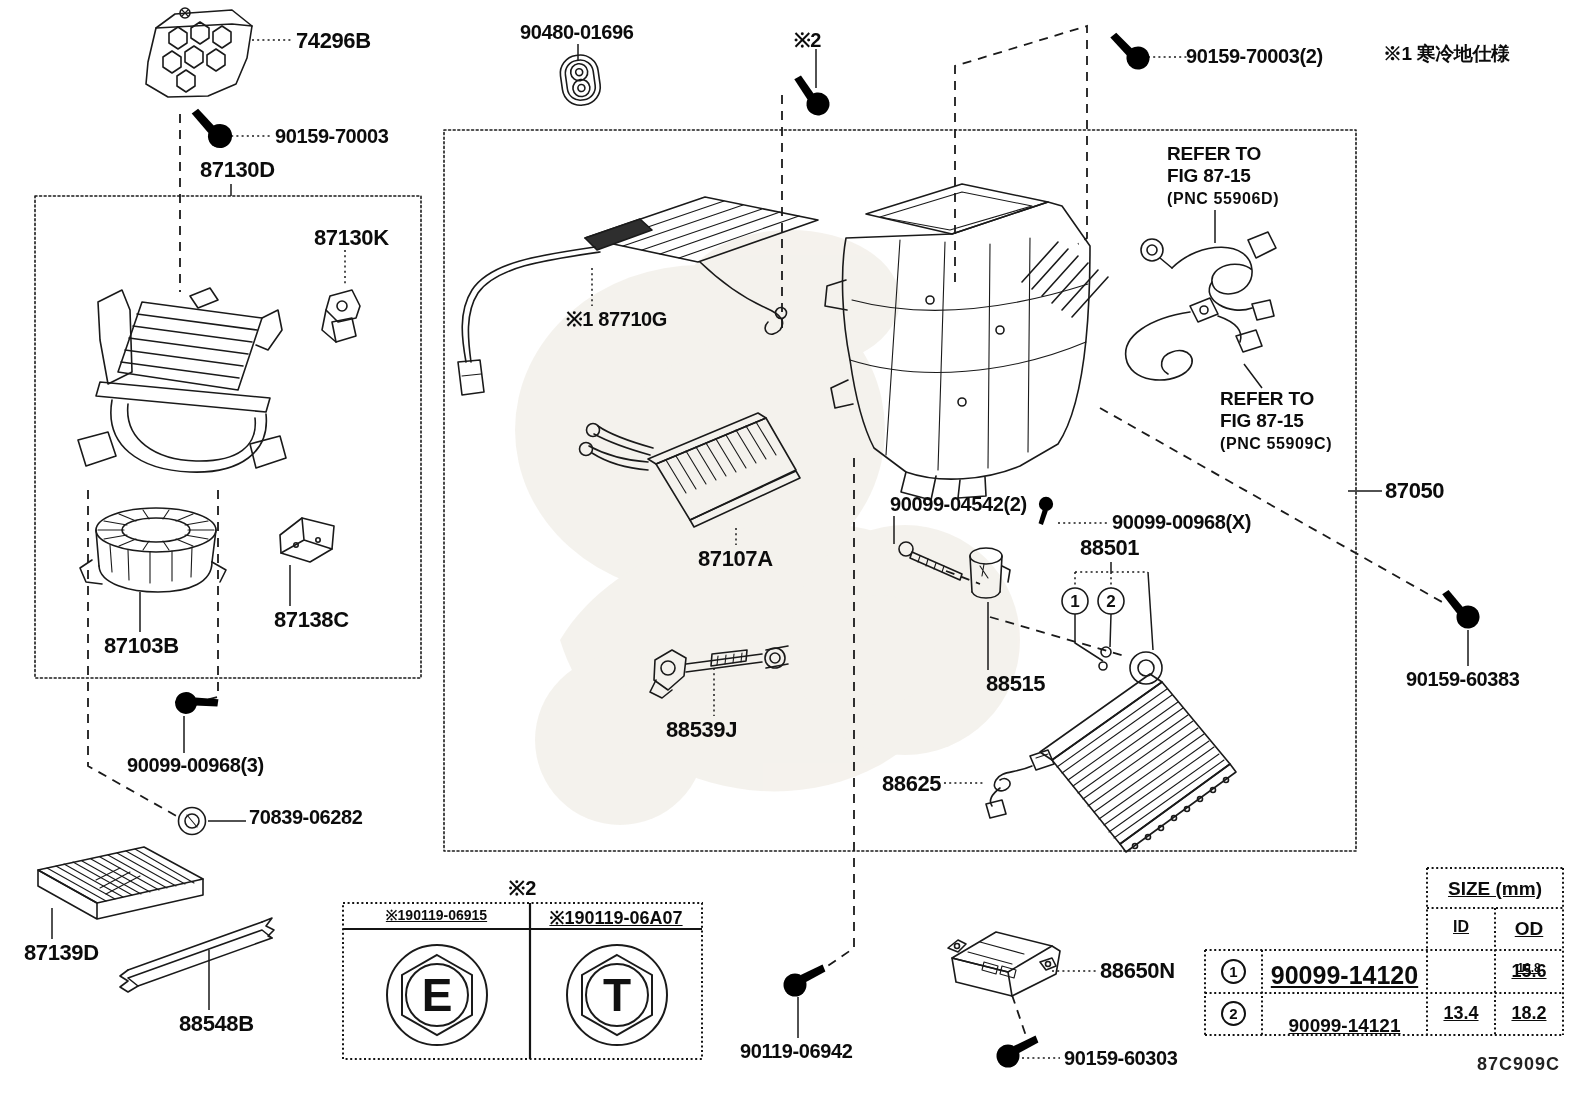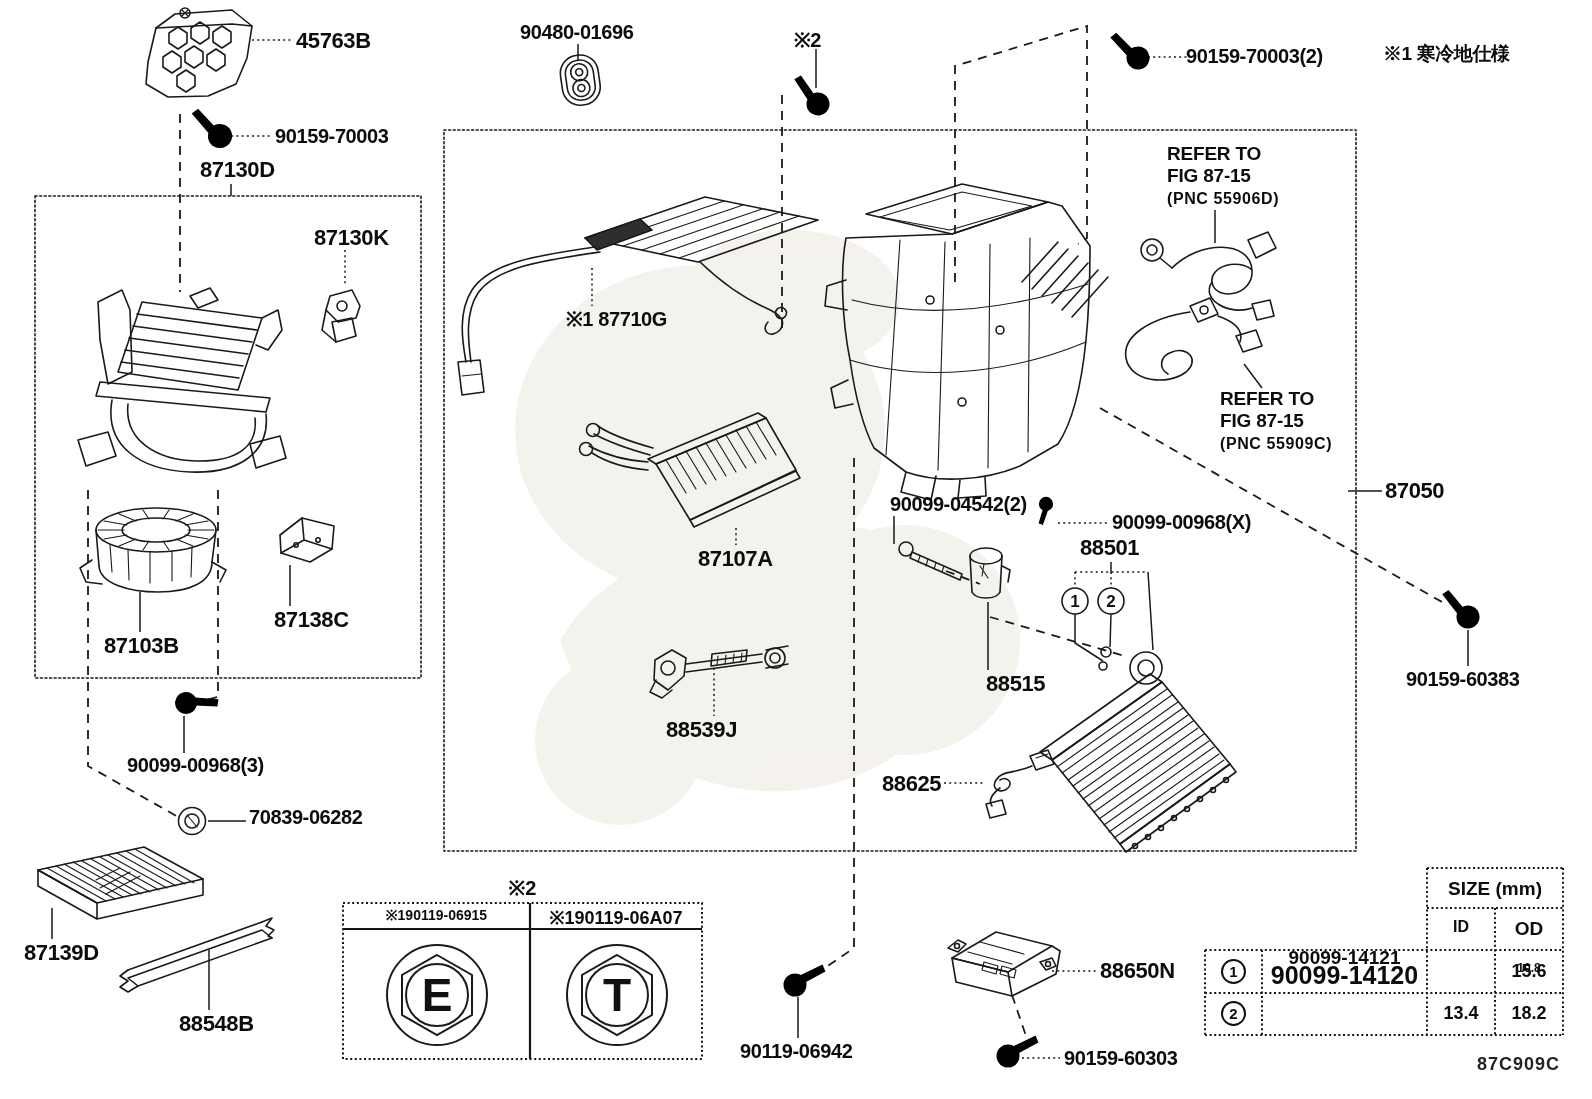--- a/index.html
+++ b/index.html
@@ -21,21 +21,21 @@
   .nut circle,.nut path{stroke:#1a1a1a;fill:none;stroke-width:2;}
   .st{font:700 46px "Liberation Sans",sans-serif;fill:#111;text-anchor:middle;stroke:none;}
   .ct{font:700 17px "Liberation Sans",sans-serif;fill:#111;text-anchor:middle;stroke:none;}
   
   .pl{position:absolute;font-weight:700;font-size:20px;color:#0c0c0c;letter-spacing:-0.4px;
       white-space:nowrap;}
   .lg{font-size:22px;}
   .refer{position:absolute;font-weight:700;font-size:19px;line-height:22px;color:#0c0c0c;
       letter-spacing:-0.2px;white-space:nowrap;}
   .refer .pnc{font-size:16px;letter-spacing:0.6px;margin-top:1px;}
-  .tcell{position:absolute;font-weight:700;color:#0c0c0c;text-align:center;white-space:nowrap;}
+  .tcell{position:absolute;font-weight:700;color:#0c0c0c;text-align:center;white-space:nowrap;text-decoration:underline;}
   .circ{position:absolute;width:25px;height:25px;border:2px solid #111;border-radius:50%;
       font:700 15px/21px "Liberation Sans",sans-serif;text-align:center;color:#0c0c0c;
       box-sizing:border-box;}
   .code{position:absolute;font-weight:700;font-size:18px;letter-spacing:1px;color:#222;}
   .nuttitle{position:absolute;font-weight:700;font-size:20px;color:#0c0c0c;text-align:center;}
 </style>
 </head>
 <body>
 
 <div id="canvas">
@@ -333,21 +333,21 @@
     <text class="st" x="617" y="1011">T</text>
   </g>
 
   <g>
     <path class="tline" d="M1427,868 L1563,868 M1427,868 L1427,1035 M1563,868 L1563,1035 M1427,908 L1563,908
       M1495,908 L1495,1035 M1205,950 L1563,950 M1205,950 L1205,1035 M1262,950 L1262,1035
       M1205,993 L1563,993 M1205,1035 L1563,1035"></path>
   </g>
 </svg>
 
-<div class="pl lg" style="left:296px;top:28px">45763B</div>
+<div class="pl lg" style="left:296px;top:28px">74296B</div>
 <div class="pl" style="left:275px;top:125px">90159-70003</div>
 <div class="pl lg" style="left:200px;top:157px">87130D</div>
 <div class="pl lg" style="left:314px;top:225px">87130K</div>
 <div class="pl" style="left:520px;top:21px">90480-01696</div>
 <div class="pl" style="left:794px;top:26px">※2</div>
 <div class="pl" style="left:1186px;top:45px">90159-70003(2)</div>
 <div class="pl" style="left:1383px;top:41px;font-size:19px">※1 寒冷地仕様</div>
 <div class="refer" style="left:1167px;top:143px">
   <div>REFER TO</div>
   <div>FIG 87-15</div>
@@ -383,19 +383,19 @@
 <div class="tcell" style="left:530px;top:905px;width:172px;font-size:18px">※190119-06A07</div>
 
 <div class="tcell" style="left:1427px;top:878px;width:136px;font-size:19px">SIZE (mm)</div>
 <div class="tcell" style="left:1427px;top:918px;width:68px;font-size:16px">ID</div>
 <div class="tcell" style="left:1495px;top:918px;width:68px;font-size:19px">OD</div>
 <div class="circ" style="left:1221px;top:959px">1</div>
 <div class="tcell" style="left:1262px;top:961px;width:165px;font-size:25px">90099-14120</div>
 <div class="tcell" style="left:1495px;top:961px;width:68px;font-size:12px">10.8</div>
 <div class="tcell" style="left:1495px;top:961px;width:68px;font-size:18px">15.6</div>
 <div class="circ" style="left:1221px;top:1001px">2</div>
-<div class="tcell" style="left:1262px;top:947px;width:165px;font-size:19px">90099-14121</div>
+<div class="tcell" style="left:1262px;top:1015px;width:165px;font-size:19px">90099-14121</div>
 <div class="tcell" style="left:1427px;top:1003px;width:68px;font-size:18px">13.4</div>
 <div class="tcell" style="left:1495px;top:1003px;width:68px;font-size:18px">18.2</div>
 
 <div class="code" style="left:1477px;top:1054px">87C909C</div>
 
 </div>
 
 </body></html>

